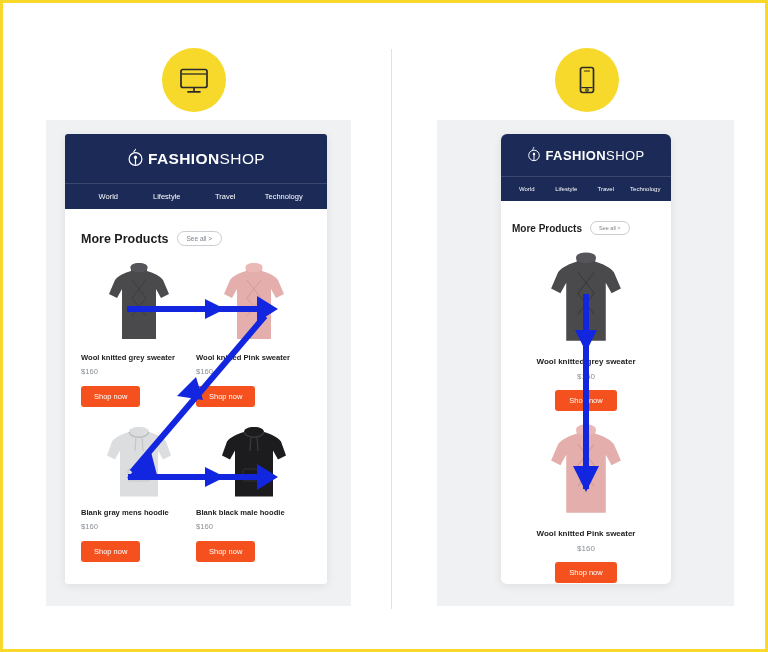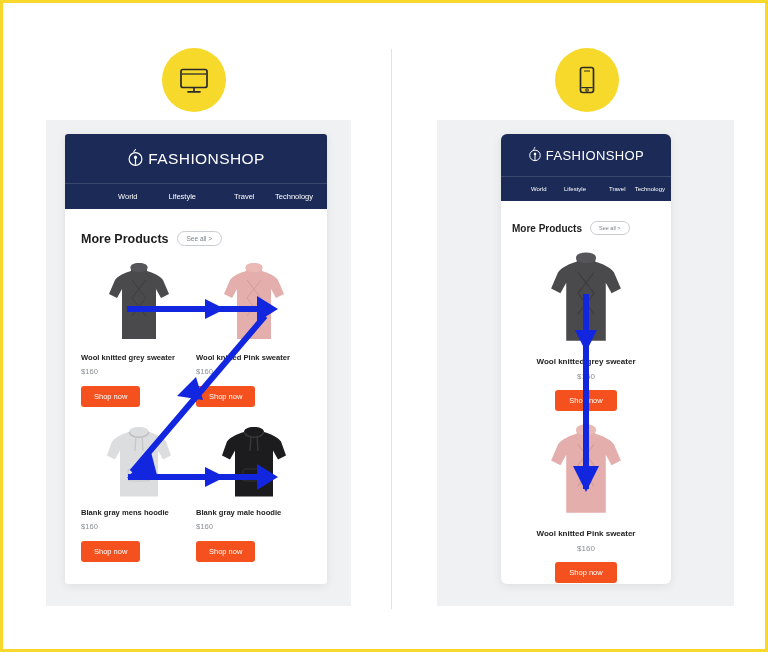--- a/index.html
+++ b/index.html
@@ -64,33 +64,33 @@
   }
   #desktop-card .logo-row { height: 49px; }
   #mobile-card  .logo-row { height: 42px; }
   .logo-text {
     color: #ffffff;
     letter-spacing: 0.4px;
     white-space: nowrap;
   }
   #desktop-card .logo-text { font-size: 15.5px; }
   #mobile-card  .logo-text { font-size: 13px; }
-  .logo-text .light { font-weight: 400; text-align: right; }
+  .logo-text .light { font-weight: 700; text-align: right; }
   .logo-text .bold  { font-weight: 400; }
 
   .nav-sep { height: 1px; background: rgba(255,255,255,0.14); }
   .nav-row {
     display: flex; align-items: center;
     color: #ffffff;
   }
   #desktop-card .nav-row { height: 25px; padding: 0 14px; }
   #mobile-card  .nav-row { height: 24px; padding: 0 6px; }
   .nav-item {
     flex: 1;
-    text-align: right;
+    text-align: center;
     white-space: nowrap;
     color: #ffffff;
   }
   #desktop-card .nav-item { font-size: 7.5px; }
   #mobile-card  .nav-item { font-size: 6px; }
 
   
   .content { padding: 0; border-radius: 6px; }
   .section-head {
     display: flex; align-items: center; gap: 8px;
@@ -260,21 +260,21 @@
         <div class="product">
           <div class="p-img">
             <svg width="66" height="80" viewBox="0 0 66 80">
               <path d="M33 6 c-6 0 -10 2 -10 5 c-7 2 -14 5.5 -17 9.5 l-5 14 l8 4 l5 -9 l0 46 l38 0 l0 -46 l5 9 l8 -4 l-5 -14 c-3 -4 -10 -7.5 -17 -9.5 c0 -3 -4 -5 -10 -5 z" fill="#1c1c1e"></path>
               <path d="M23 11 c3 7 17 7 20 0" fill="none" stroke="#39393c" stroke-width="1.4"></path>
               <line x1="30" y1="15" x2="29" y2="30" stroke="#39393c" stroke-width="1.3"></line>
               <line x1="36" y1="15" x2="37" y2="30" stroke="#39393c" stroke-width="1.3"></line>
               <rect x="22" y="48" width="22" height="12" rx="2" fill="none" stroke="#303033" stroke-width="1"></rect>
             </svg>
           </div>
-          <div class="p-name">Blank gray male hoodie</div>
+          <div class="p-name">Blank black male hoodie</div>
           <div class="p-price">$160</div>
           <button class="shop-btn">Shop now</button>
         </div>
       </div>
     </div>
   </div>
 
   <div class="device-card" id="mobile-card">
     <div class="site-header">
       <div class="logo-row">

